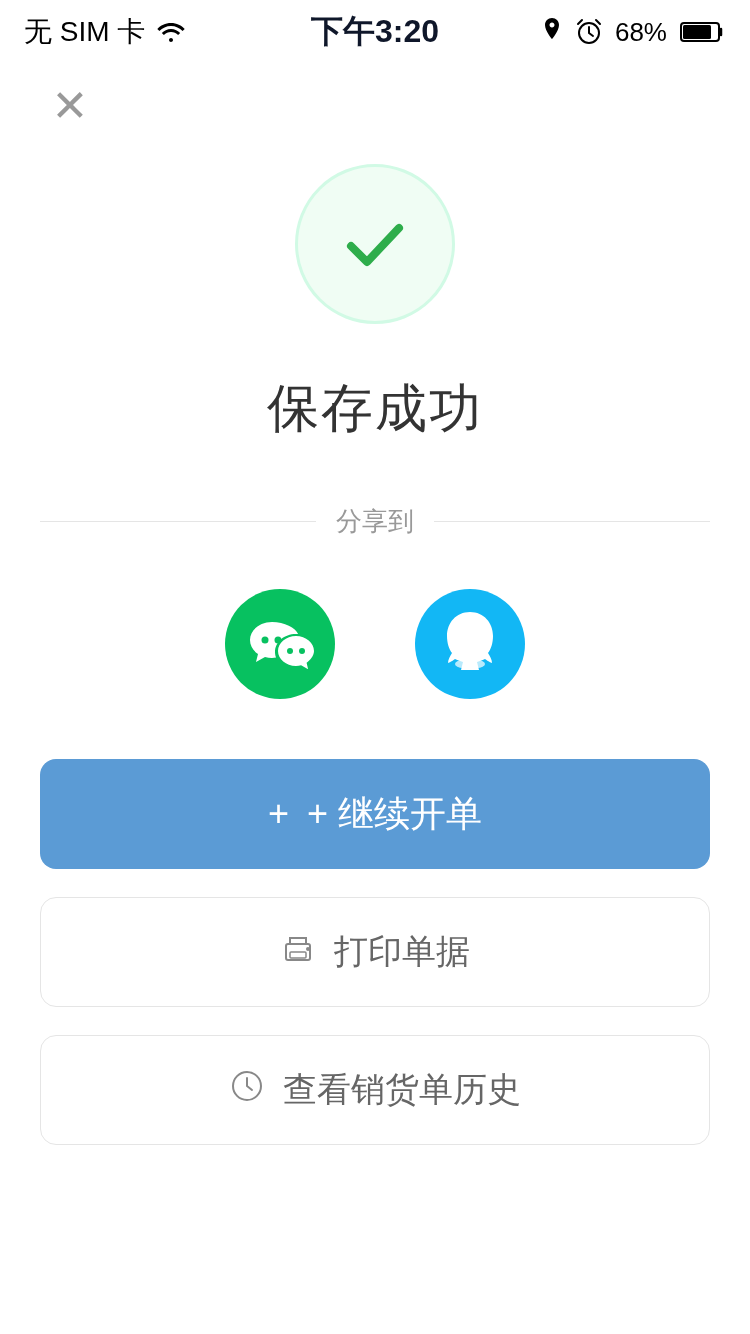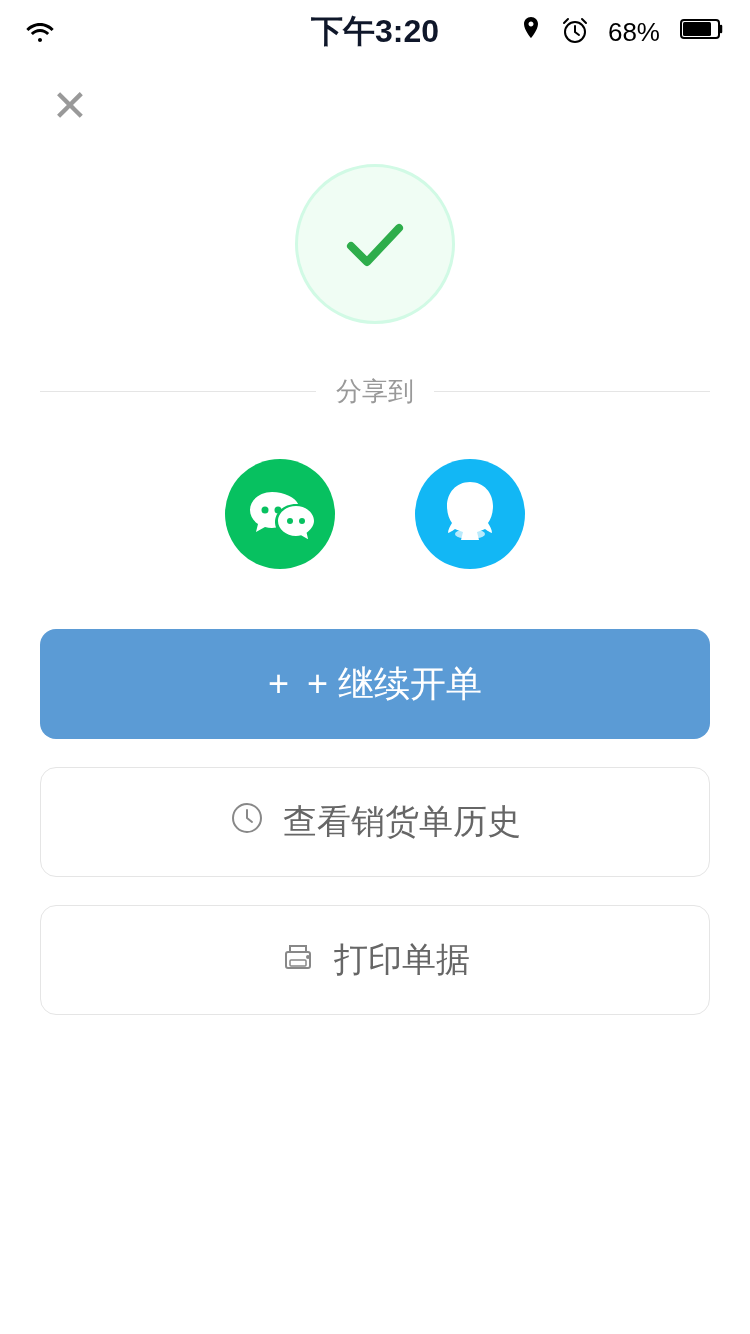--- a/index.html
+++ b/index.html
@@ -42,21 +42,22 @@
       font-size: 32px;
       font-weight: 600;
       color: #0f172a;
       position: absolute;
       left: 50%;
       transform: translateX(-50%);
     }
 
     .status-bar-right {
       display: flex;
-      gap: 20px;
+      align-items: center;
+      gap: 13px;
       font-size: 26px;
       color: #000;
     }
 
     .wifi-icon {
       width: 32px;
       height: 24px;
     }
 
     
@@ -197,20 +198,21 @@
       background: #ffffff;
       color: #666666;
       border: 1px solid #e5e5e5;
     }
   </style>
 </head>
 <body>
 
 <div class="status-bar">
   <div class="status-bar-left">
+    <span>无 SIM 卡</span>
     <svg class="wifi-icon" viewBox="0 0 32 24" fill="none" xmlns="http://www.w3.org/2000/svg">
       <path d="M16 18c1.1 0 2 .9 2 2s-.9 2-2 2-2-.9-2-2 .9-2 2-2zm0-6c2.8 0 5.3 1.2 7.1 3.1l2.1-2.1C23 10.7 19.7 9 16 9s-7 1.7-9.2 4l2.1 2.1C10.7 13.2 13.2 12 16 12zm0-6c4.6 0 8.7 2 11.6 5.1l2.1-2.1C26.6 5.5 21.6 3 16 3S5.4 5.5 2.3 9l2.1 2.1C7.3 8 11.4 6 16 6z" fill="#000"></path>
     </svg>
   </div>
   <div class="status-bar-center">下午3:20</div>
   <div class="status-bar-right">
     <svg width="22" height="28" viewBox="0 0 22 28" fill="none">
       <path d="M11 0C7 0 4 3 4 7c0 6 7 14 7 14s7-8 7-14c0-4-3-7-7-7zm0 9.5c-1.4 0-2.5-1.1-2.5-2.5S9.6 4.5 11 4.5s2.5 1.1 2.5 2.5S12.4 9.5 11 9.5z" fill="#000"></path>
     </svg>
     <svg width="26" height="28" viewBox="0 0 26 28" fill="none">
@@ -232,20 +234,21 @@
 </div>
 
 <div class="main-content">
 
   <div class="success-circle">
     <svg class="checkmark" viewBox="0 0 80 80" fill="none" xmlns="http://www.w3.org/2000/svg">
       <path d="M16 42L32 58L64 24" stroke="#2EAD4B" stroke-width="8" stroke-linecap="round" stroke-linejoin="round"></path>
     </svg>
   </div>
 
+  <div class="success-title">保存成功</div>
 
   <div class="share-section">
     <div class="share-divider">
       <div class="divider-line"></div>
       <span class="share-label">分享到</span>
       <div class="divider-line"></div>
     </div>
     <div class="share-icons">
 
       <div class="share-icon-btn wechat-icon">
@@ -267,38 +270,38 @@
         </svg>
       </div>
     </div>
   </div>
 
   <div class="action-buttons">
 
     <button class="btn btn-primary">
       <span style="font-size:36px;font-weight:300;">+</span>
       <span style="font-size:36px;">+ 继续开单</span>
-    </button>
-
-    <button class="btn btn-secondary">
-      <span>
-        <svg width="36" height="36" viewBox="0 0 36 36" fill="none">
-          <circle cx="18" cy="18" r="14" stroke="#888" stroke-width="2" fill="none"></circle>
-          <path d="M18 10v8l5 4" stroke="#888" stroke-width="2" stroke-linecap="round" stroke-linejoin="round"></path>
-        </svg>
-      </span>
-      <span>查看销货单历史</span>
     </button>
 
     <button class="btn btn-secondary">
       <span>
         <svg width="36" height="36" viewBox="0 0 36 36" fill="none">
           <rect x="6" y="14" width="24" height="16" rx="2" stroke="#888" stroke-width="2" fill="none"></rect>
           <path d="M10 14V8h16v6" stroke="#888" stroke-width="2"></path>
           <rect x="10" y="22" width="16" height="6" rx="1" stroke="#888" stroke-width="1.5" fill="none"></rect>
           <circle cx="28" cy="19" r="2" fill="#888"></circle>
         </svg>
       </span>
       <span>打印单据</span>
     </button>
 
+    <button class="btn btn-secondary">
+      <span>
+        <svg width="36" height="36" viewBox="0 0 36 36" fill="none">
+          <circle cx="18" cy="18" r="14" stroke="#888" stroke-width="2" fill="none"></circle>
+          <path d="M18 10v8l5 4" stroke="#888" stroke-width="2" stroke-linecap="round" stroke-linejoin="round"></path>
+        </svg>
+      </span>
+      <span>查看销货单历史</span>
+    </button>
+
   </div>
 </div>
 
 </body></html>

